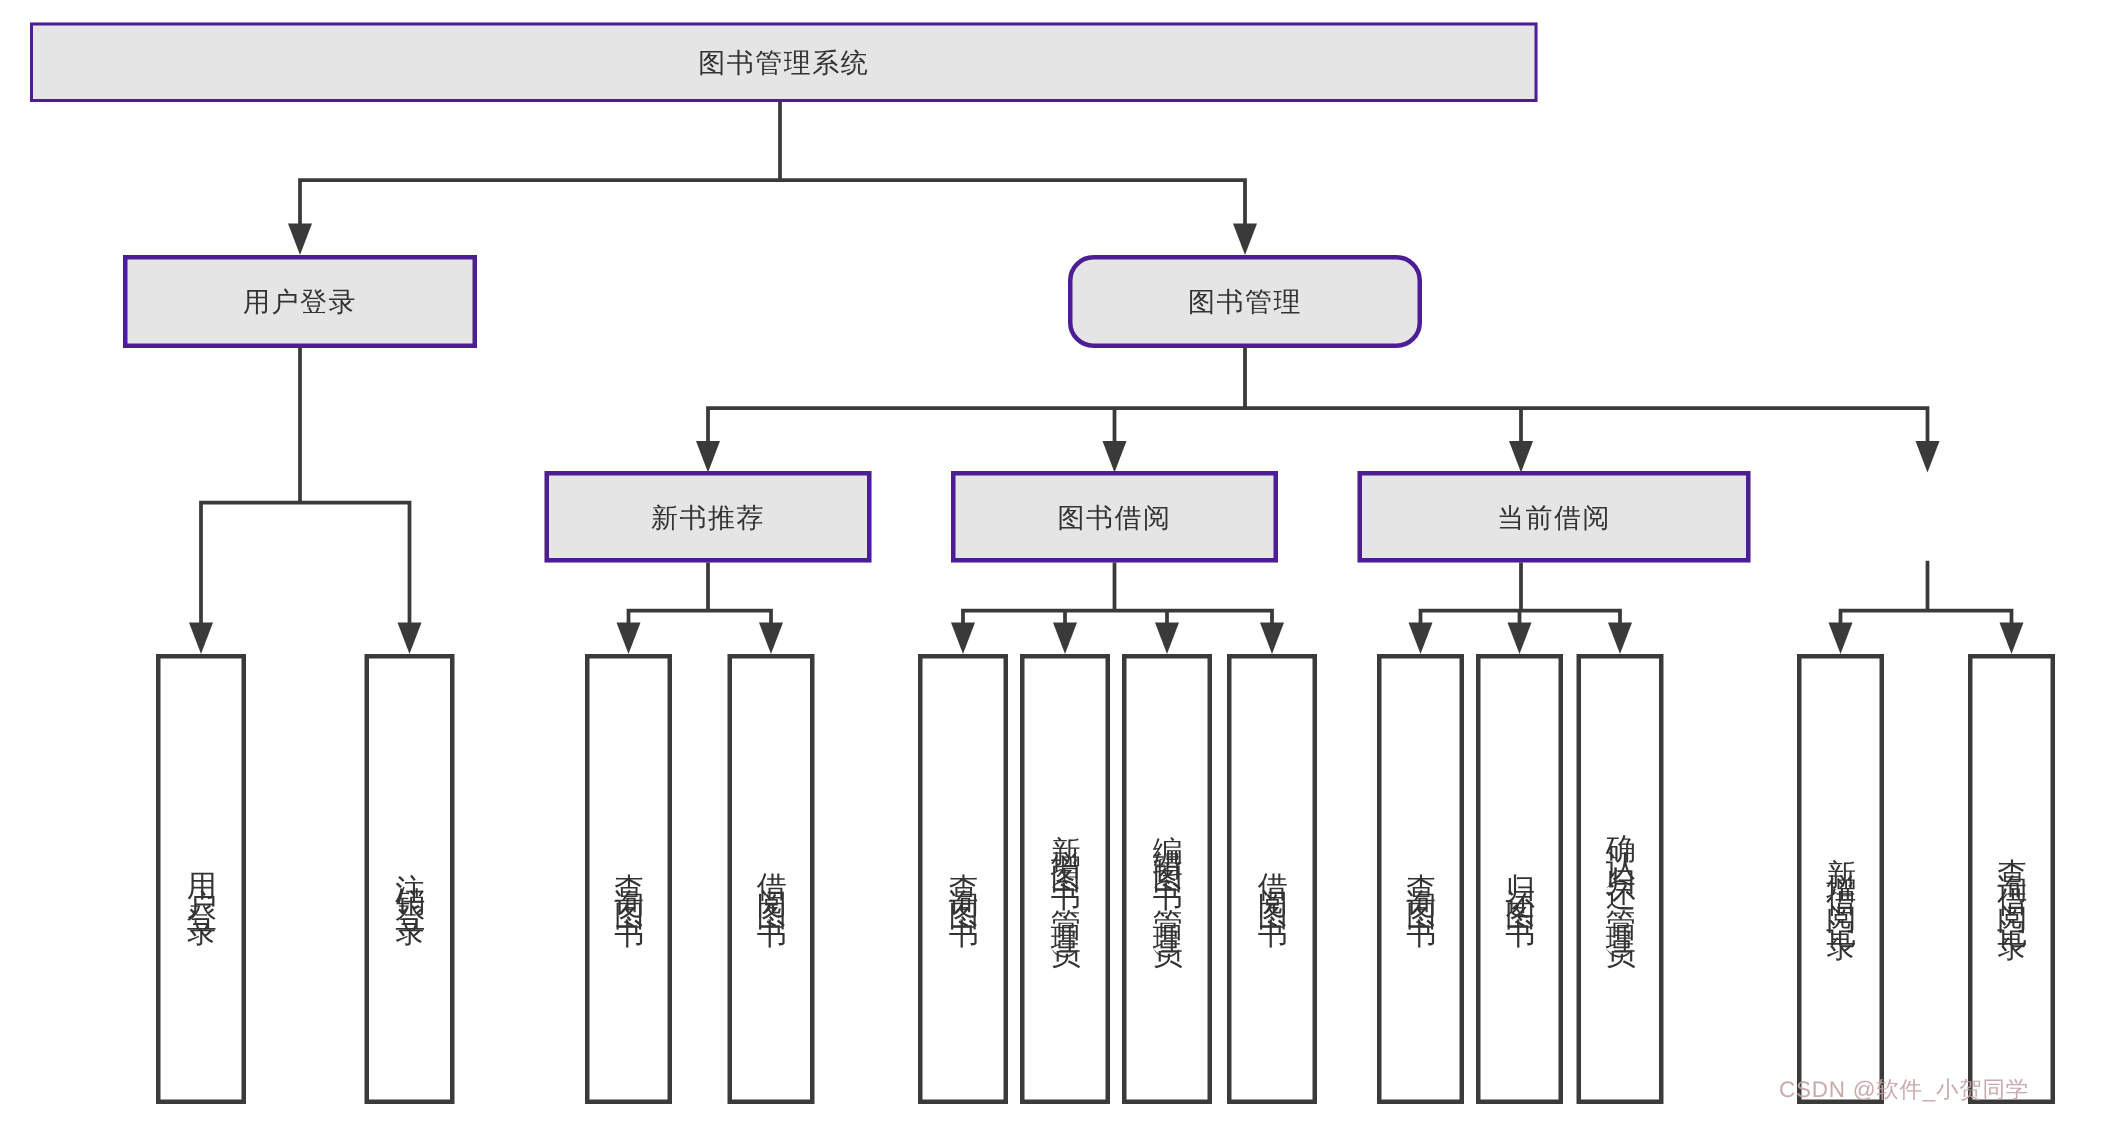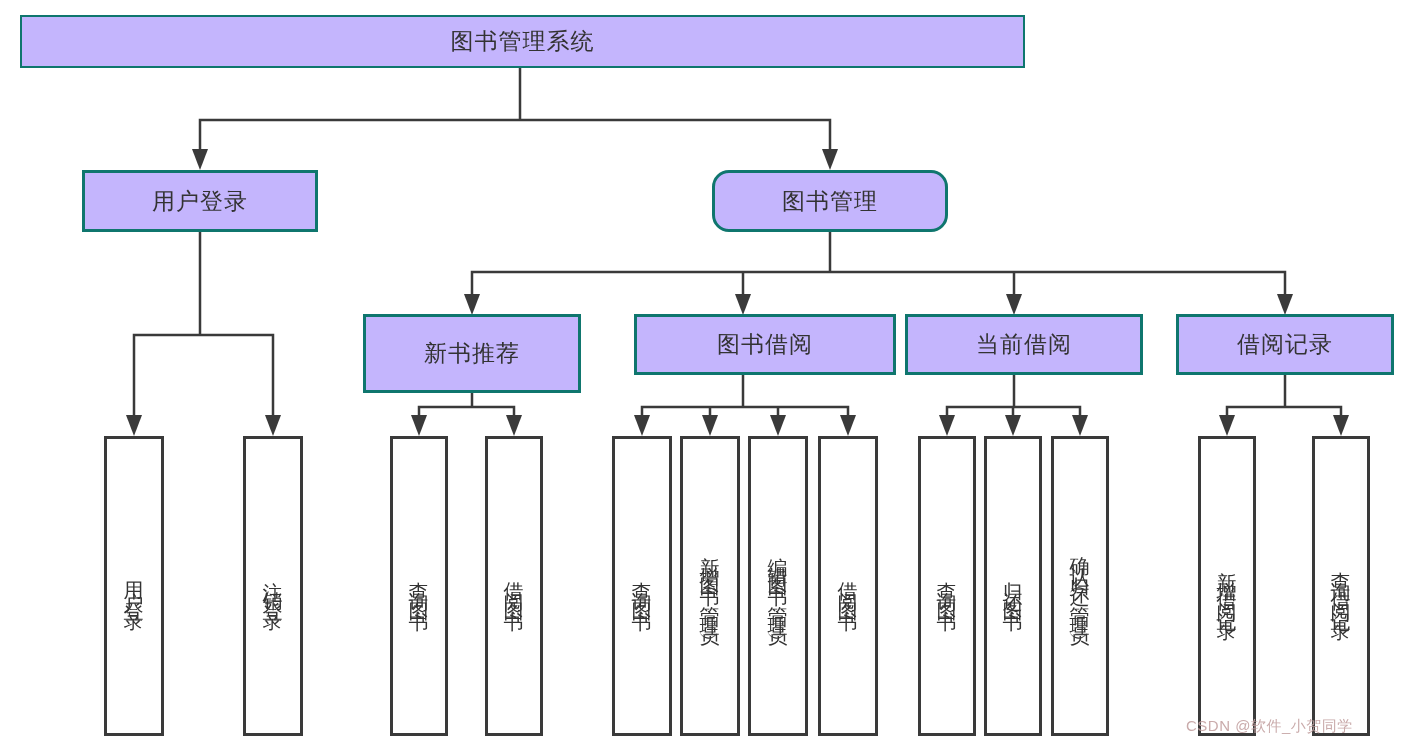--- a/index.html
+++ b/index.html
@@ -15,27 +15,27 @@
     overflow:hidden;
   }
   .connectors {
     position:absolute;
     left:0; top:0;
     z-index:0;
     pointer-events:none;
   }
   .node {
     position:absolute;
-    background:#c4b5fd;
-    border:3px solid #0f766e;
+    background:#e5e5e5;
+    border:3px solid #4c1d95;
     box-sizing:border-box;
     display:flex;
     align-items:center;
     justify-content:center;
-    font-size:23px;
+    font-size:18px;
     color:#333333;
     letter-spacing:1px;
     z-index:1;
     white-space:nowrap;
   }
   .node.root { border-width:2px; }
   .leaf {
     position:absolute;
     top:436px;
     height:300px;
@@ -111,24 +111,23 @@
       <polygon points="1227,436 1219,415 1235,415"></polygon>
       <polygon points="1341,436 1333,415 1349,415"></polygon>
     </g>
   </svg>
 
   <div class="node root" style="left:20px; top:15px; width:1005px; height:53px;">图书管理系统</div>
 
   <div class="node" style="left:82px; top:170px; width:236px; height:62px;">用户登录</div>
   <div class="node" style="left:712px; top:170px; width:236px; height:62px;border-radius:17px;">图书管理</div>
 
-  <div class="node" style="left:363px; top:314px; width:218px; height:79px;">新书推荐</div>
-  <div class="node" style="left:634px; top:314px; width:262px; height:61px;">图书借阅</div>
-  <div class="node" style="left:905px; top:314px; width:238px; height:61px;">当前借阅</div>
-  <div class="node" style="left:1176px; top:314px; width:218px; height:61px;">借阅记录</div>
+  <div class="node" style="left:363px; top:314px; width:218px; height:61px;">新书推荐</div>
+  <div class="node" style="left:634px; top:314px; width:218px; height:61px;">图书借阅</div>
+  <div class="node" style="left:905px; top:314px; width:262px; height:61px;">当前借阅</div>
 
   <div class="leaf" style="left:104px; width:60px;">
     <span>用户登录</span>
   </div>
   <div class="leaf" style="left:243px; width:60px;">
     <span>注销登录</span>
   </div>
 
   <div class="leaf" style="left:390px; width:58px;">
     <span>查询图书</span>

